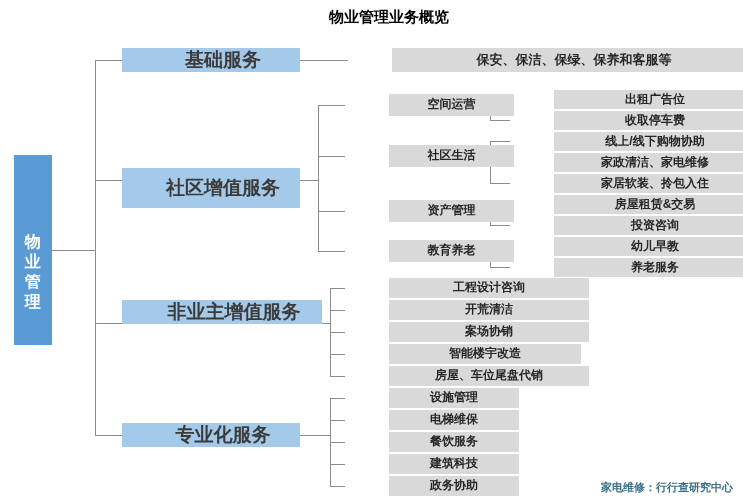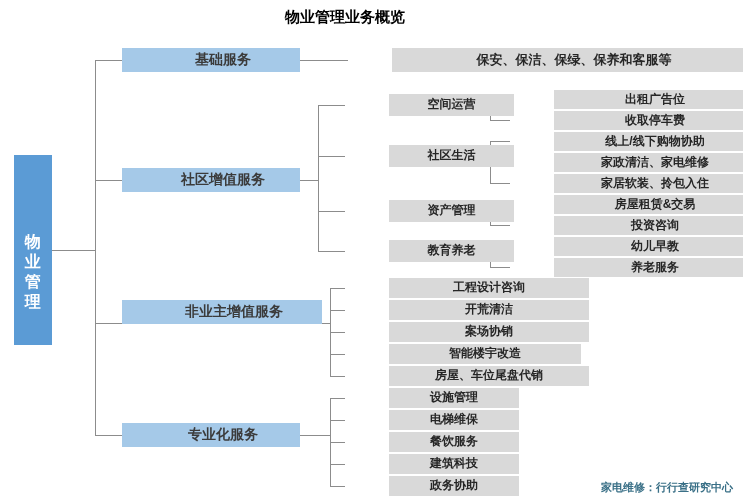--- a/index.html
+++ b/index.html
@@ -1,22 +1,22 @@
 <!DOCTYPE html>
 <html style="--root-blue: #5B9BD5; --branch-blue: #A5C9E8; --node-gray: #D9D9D9; --line-gray: #8c8c8c; --source-color: #3a7087;"><head>
 <meta charset="utf-8">
 <style>
   html,body{margin:0;padding:0;background:#fff;font-family:"Liberation Sans","DejaVu Sans",sans-serif;}
   .stage{position:relative;width:743px;height:500px;background:#fff;overflow:hidden;}
-  .title{position:absolute;left:0;top:8px;width:690px;text-align:center;font-size:15px;font-weight:bold;color:#000;}
+  .title{position:absolute;left:0;top:8px;width:690px;text-align:center;font-size:15px;font-weight:bold;color:#000;padding-left:44px;}
   .connectors{position:absolute;left:0;top:0;width:743px;height:500px;}
   .connectors path{stroke:var(--line-gray,#8c8c8c);stroke-width:1;fill:none;}
   .node{position:absolute;display:flex;align-items:center;justify-content:center;box-sizing:border-box;
         text-align:center;font-weight:bold;line-height:1.1;}
-  .blue{background:var(--branch-blue,#A5C9E8);color:#3b3b3b;font-size:14px;padding-left:24px;}
+  .blue{background:var(--branch-blue,#A5C9E8);color:#3b3b3b;font-size:19px;padding-left:24px;}
   .gray{background:var(--node-gray,#D9D9D9);color:#262626;font-size:12px;margin-left:44px;}
   .root{background:var(--root-blue,#5B9BD5);color:#fff;font-size:16px;
         writing-mode:vertical-lr;text-orientation:upright;letter-spacing:20px;text-indent:20px;}
   .source{position:absolute;right:10px;top:480px;font-size:11px;font-weight:bold;color:var(--source-color,#3a7087);}
   .source .prefix{color:var(--source-color,#3a7087);}
 </style>
 </head>
 <body>
 
 <div class="stage">
@@ -31,21 +31,21 @@
              M470 156 H490 M490 141.5 V183.5 M490 141.5 H510 M490 162.5 H510 M490 183.5 H510
              M470 211 H490 M490 204.5 V225.5 M490 204.5 H510 M490 225.5 H510
              M470 251 H490 M490 246.5 V267.5 M490 246.5 H510 M490 267.5 H510
              M300 323 H330 M330 288 V376 M330 288 H345 M330 310 H345 M330 332 H345 M330 354 H345 M330 376 H345
              M300 435 H330 M330 398 V486 M330 398 H345 M330 420 H345 M330 442 H345 M330 464 H345 M330 486 H345"></path>
   </svg>
 
   <div class="node root" style="left:14px;top:155px;width:38px;height:190px">物业管理</div>
 
   <div class="node blue" style="left:122px;top:48px;width:178px;height:24px">基础服务</div>
-  <div class="node blue" style="left:122px;top:168px;width:178px;height:24px">社区增值服务</div>
+  <div class="node blue" style="left:122px;top:168px;width:178px;height:40px">社区增值服务</div>
   <div class="node blue" style="left:122px;top:300px;width:200px;height:24px">非业主增值服务</div>
   <div class="node blue" style="left:122px;top:423px;width:178px;height:24px">专业化服务</div>
 
   <div class="node gray" style="left:348px;top:48px;width:364px;height:24px;font-size:13px">保安、保洁、保绿、保养和客服等</div>
 
   <div class="node gray" style="left:345px;top:94px;width:125px;height:22px">空间运营</div>
   <div class="node gray" style="left:345px;top:145px;width:125px;height:22px">社区生活</div>
   <div class="node gray" style="left:345px;top:200px;width:125px;height:22px">资产管理</div>
   <div class="node gray" style="left:345px;top:240px;width:125px;height:22px">教育养老</div>
 

